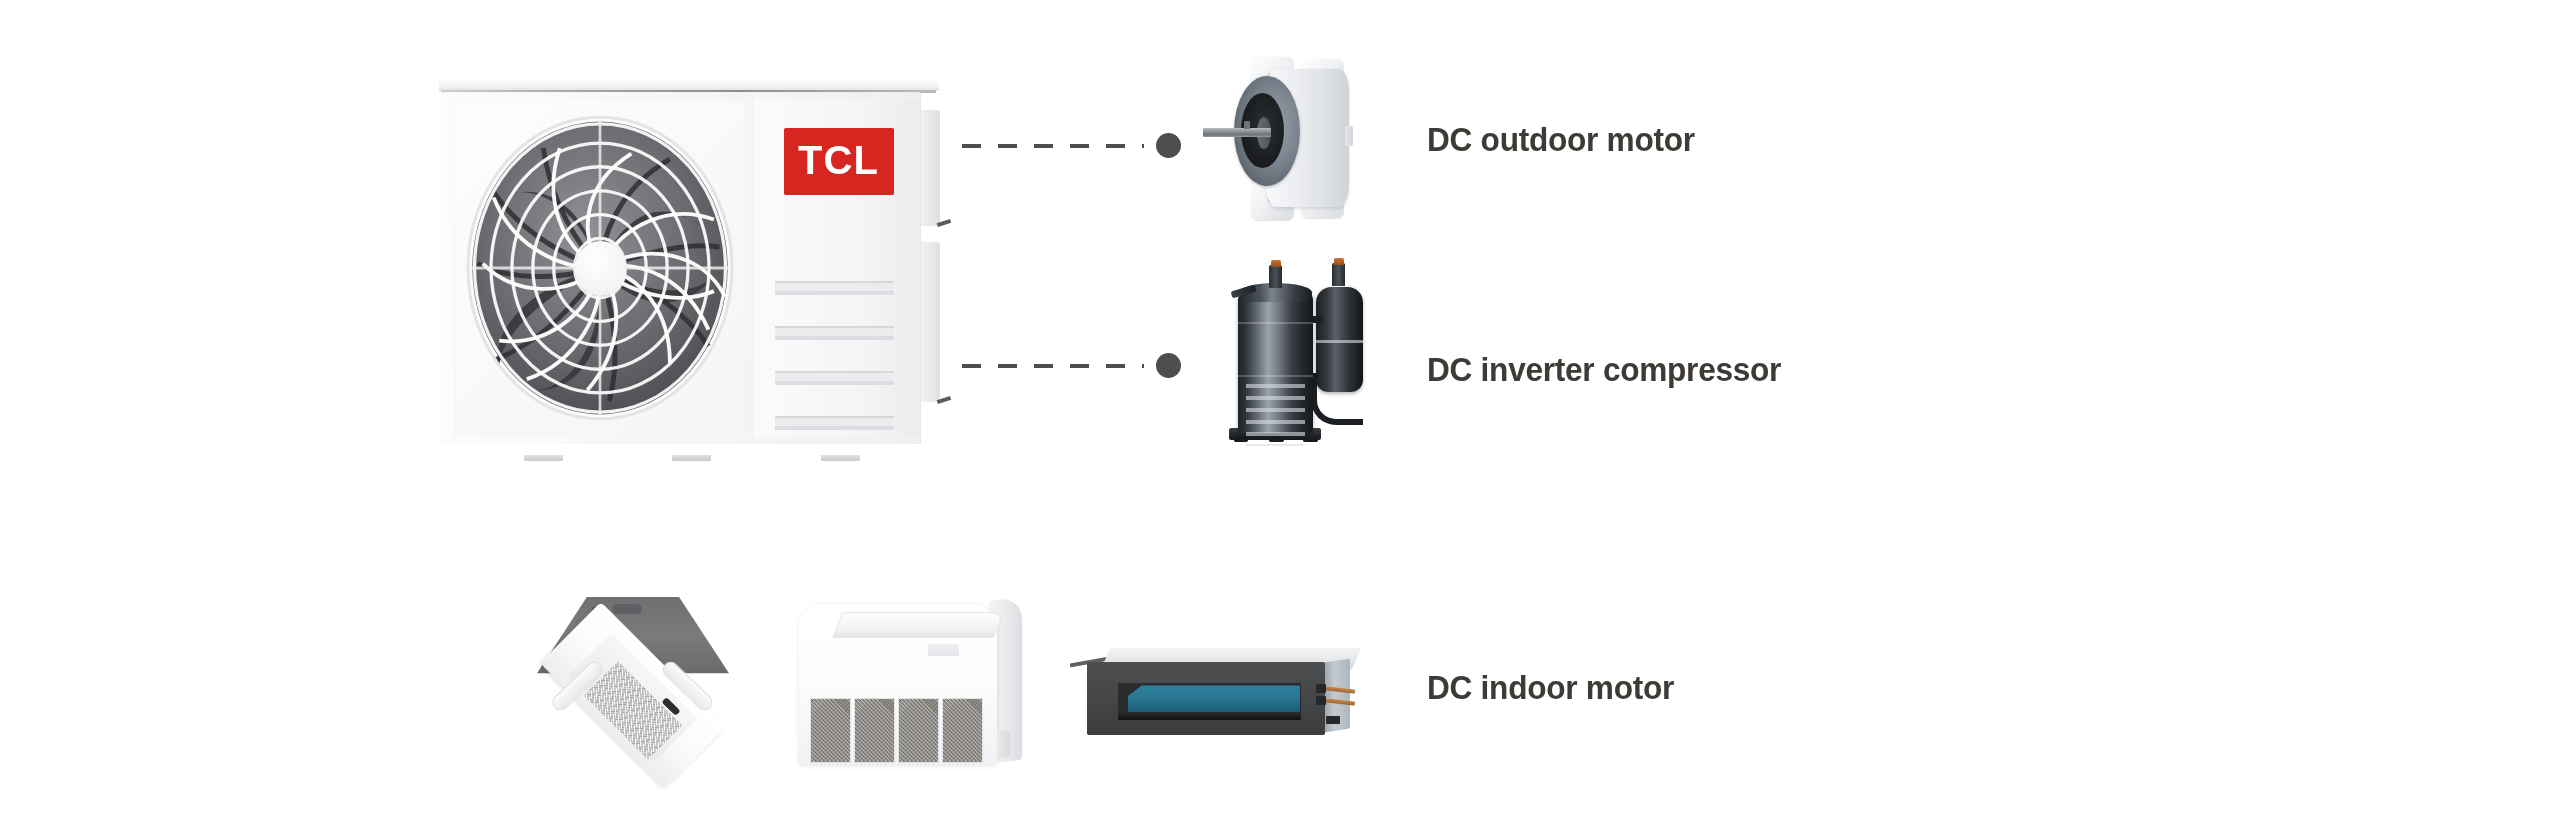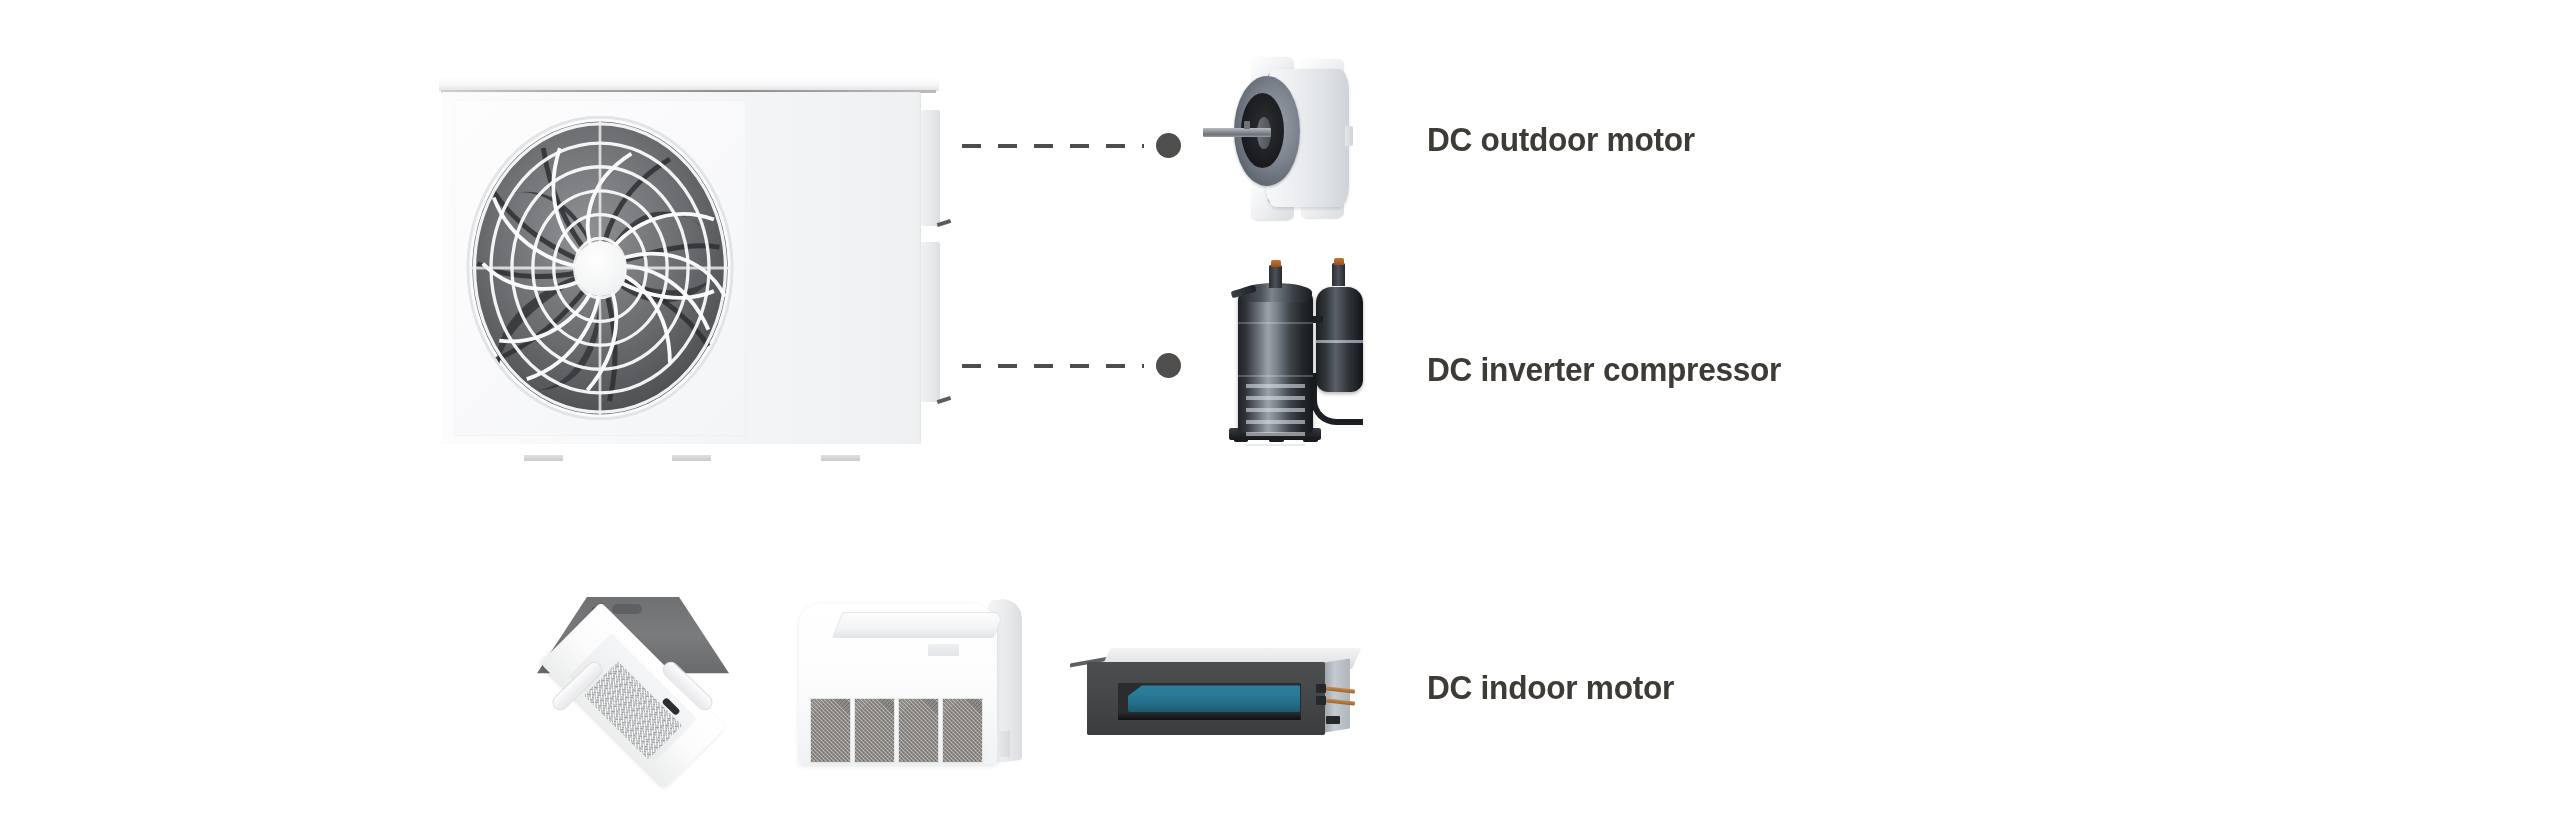--- a/index.html
+++ b/index.html
@@ -714,20 +714,29 @@
                 <line x1="243" y1="4" x2="243" y2="552"></line>
                 <line x1="5" y1="278" x2="481" y2="278"></line>
               </g>
             </g>
             <ellipse cx="243" cy="278" rx="240" ry="274" fill="none" stroke="#e3e4e6" stroke-width="5"></ellipse>
           </svg>
           <div class="ou-hub"></div>
         </div>
       </div>
 
+      <div class="ou-rightpanel">
+        <div class="tcl-logo">
+          <span>TCL</span>
+        </div>
+        <div class="ou-slot s1"></div>
+        <div class="ou-slot s2"></div>
+        <div class="ou-slot s3"></div>
+        <div class="ou-slot s4"></div>
+      </div>
 
       <div class="ou-foot f1"></div>
       <div class="ou-foot f2"></div>
       <div class="ou-foot f3"></div>
     </div>
   </div>
 
   <div class="connector" id="connector-outdoor-motor">
     <div class="dashline"></div>
     <div class="dot"></div>

